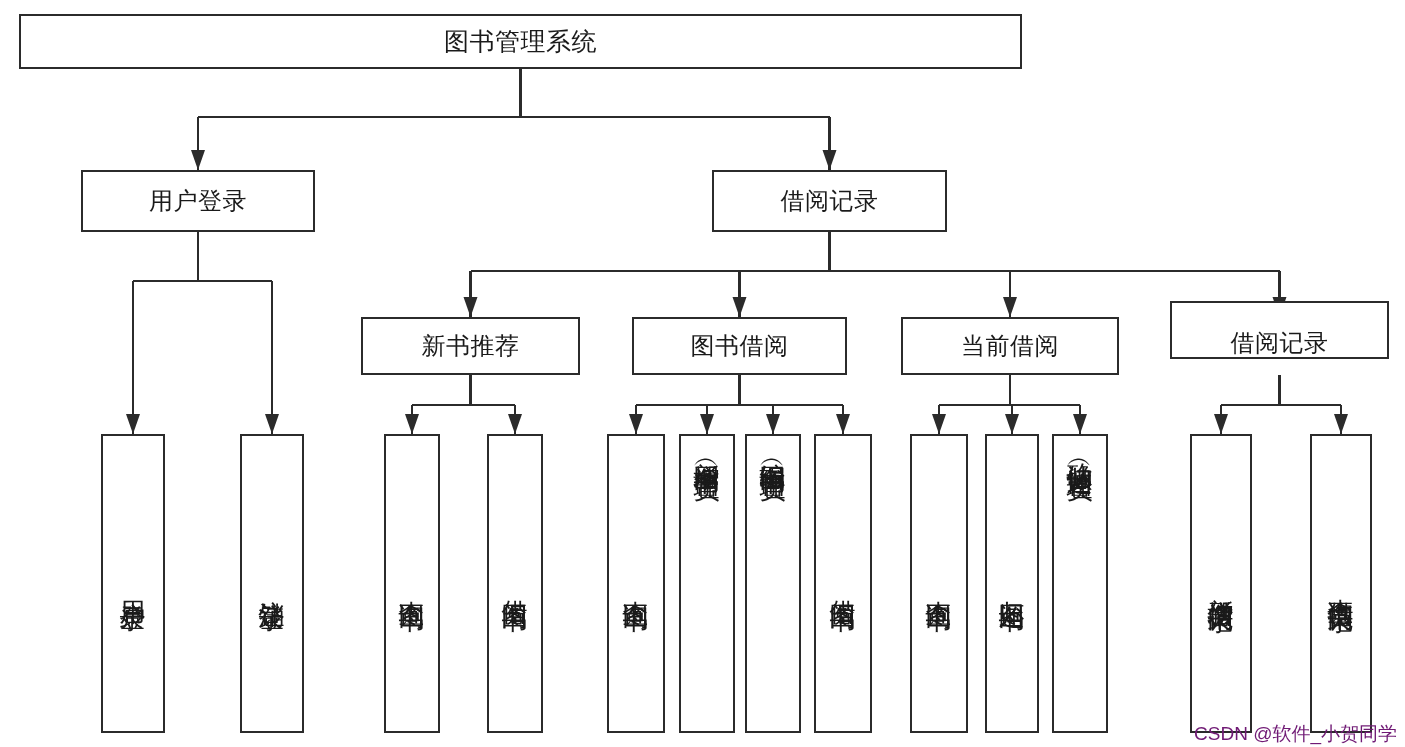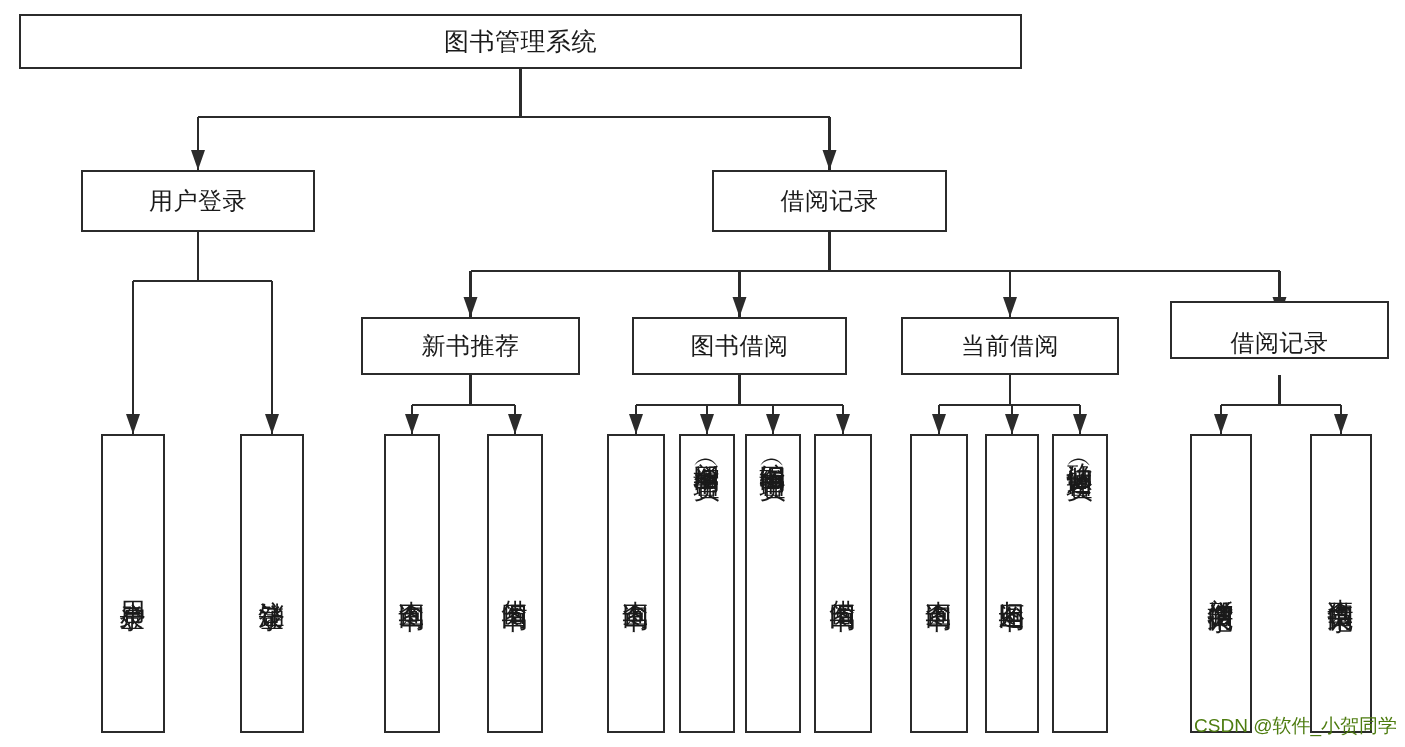--- a/index.html
+++ b/index.html
@@ -64,23 +64,23 @@
     margin: 0 auto;
   }
   
   .node.vert.center-text {
     align-items: center;
     padding-top: 0;
   }
   #watermark {
     position: absolute;
     right: 8px;
-    bottom: 8px;
+    bottom: 0;
     font-size: 19px;
-    color: #4d7c0f;
+    color: #701a75;
     white-space: nowrap;
     user-select: none;
   }
 </style>
 </head>
 <body>
 
 <div id="diagram-root">
 
   <svg id="edge-layer" viewBox="0 0 1405 747" xmlns="http://www.w3.org/2000/svg">

